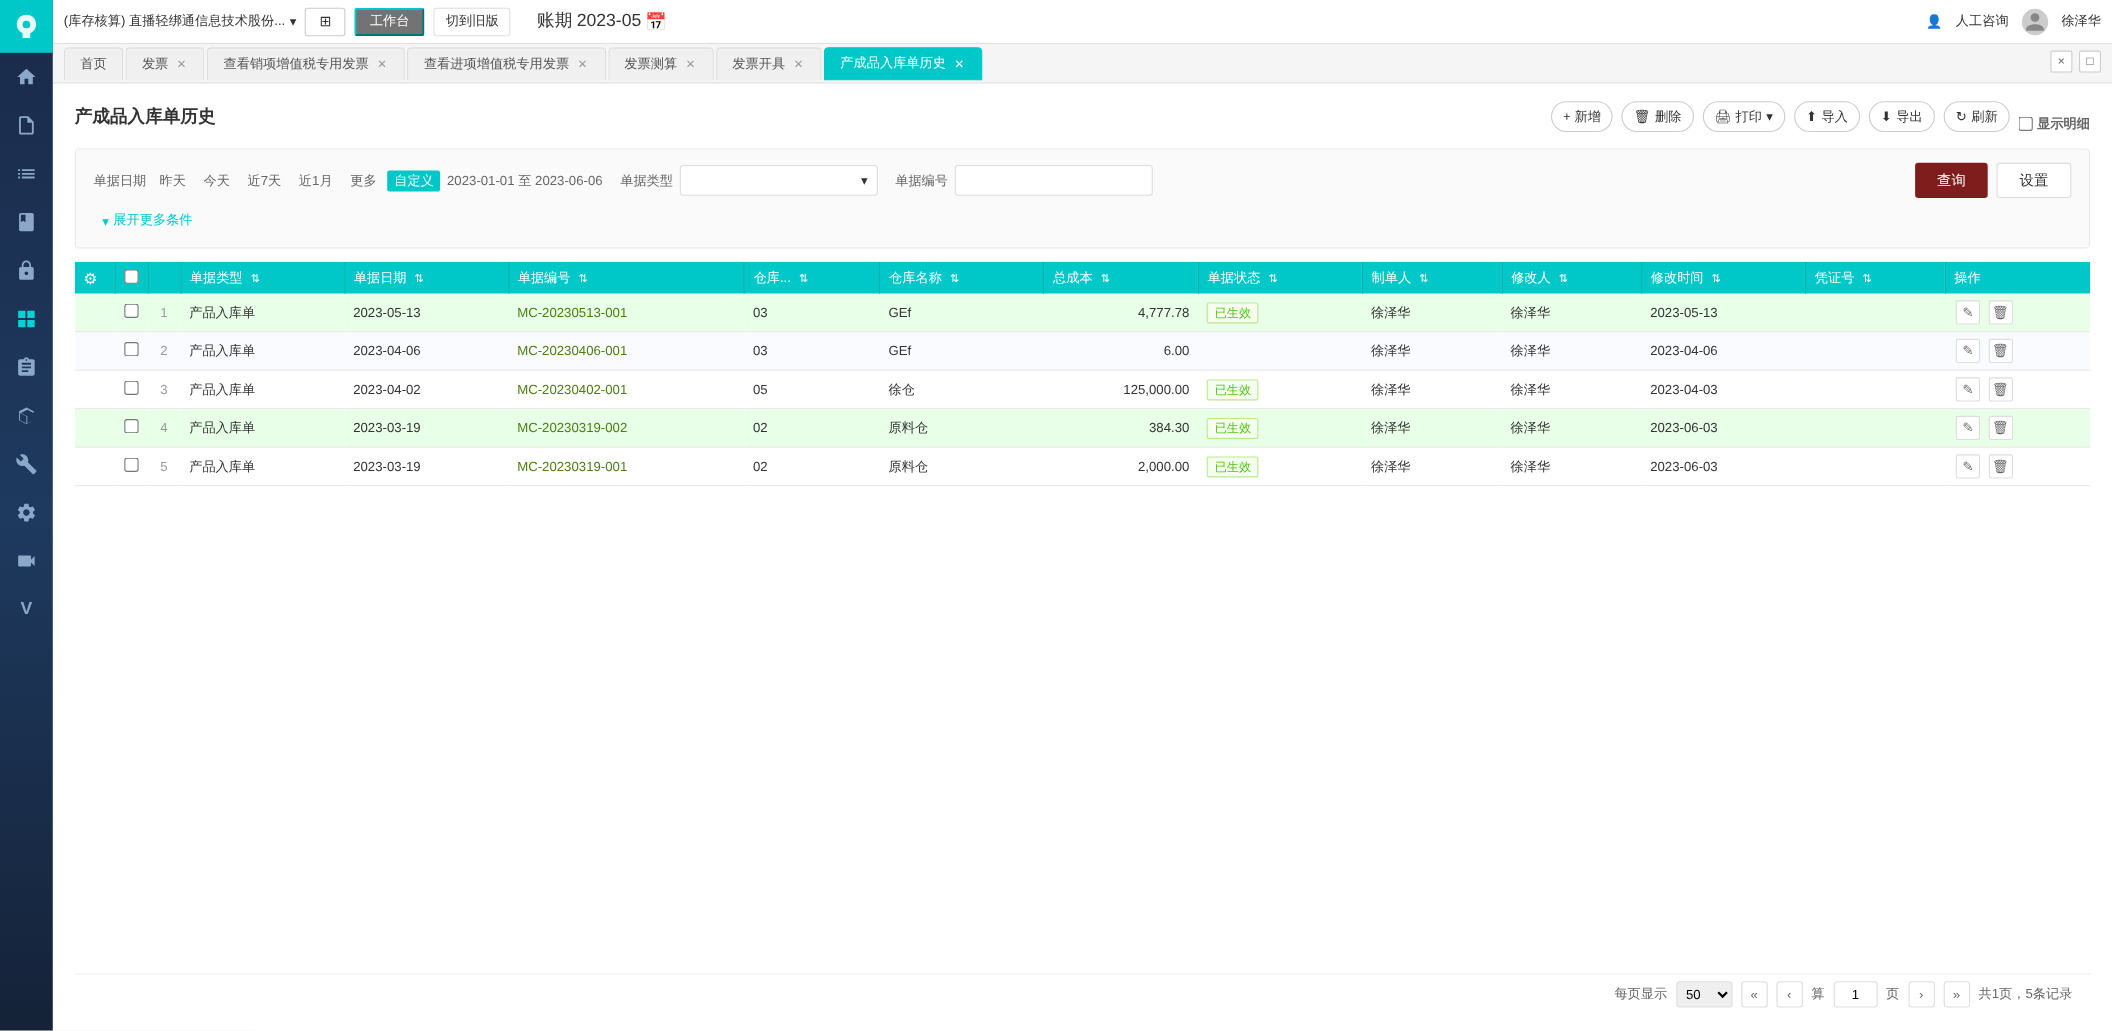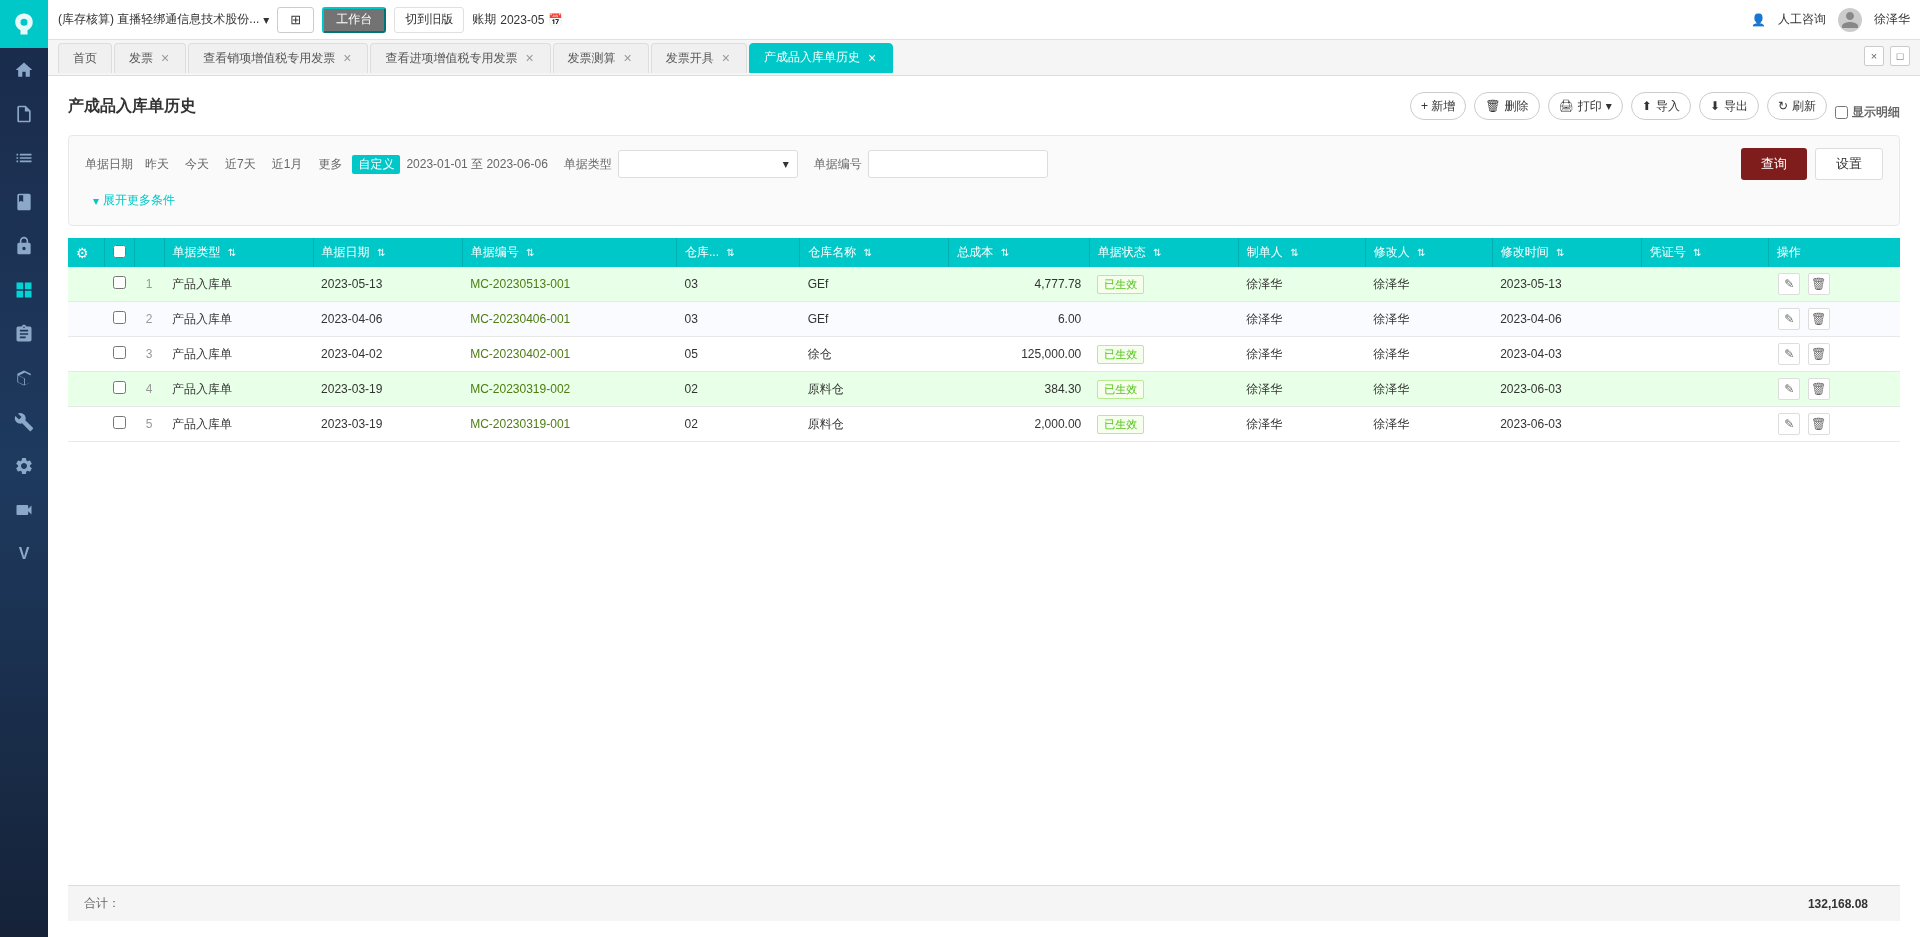--- a/index.html
+++ b/index.html
@@ -15,21 +15,21 @@
 
     
     .main { flex: 1; display: flex; flex-direction: column; overflow: hidden; }
 
     
     .topbar { height: 40px; background: #fff; border-bottom: 1px solid #e0e0e0; display: flex; align-items: center; padding: 0 10px; gap: 8px; flex-shrink: 0; }
     .topbar-company { font-size: 12px; color: #333; display: flex; align-items: center; gap: 4px; }
     .topbar-btn { height: 26px; padding: 0 12px; border: 1px solid #ccc; border-radius: 3px; background: #fff; cursor: pointer; font-size: 12px; color: #333; }
     .topbar-btn-green { background: #737373; color: #fff; border-color: #00c8c8; border-radius: 3px; height: 26px; padding: 0 12px; cursor: pointer; font-size: 12px; }
     .topbar-btn-outline { height: 26px; padding: 0 10px; border: 1px solid #e0e0e0; border-radius: 3px; background: #fff; cursor: pointer; font-size: 12px; color: #333; }
-    .topbar-period { font-size: 12px; color: #333; display: flex; align-items: center; gap: 4px; }
+    .topbar-period { font-size: 16px; color: #333; display: flex; align-items: center; gap: 4px; margin-left: 16px; }
     .topbar-right { margin-left: auto; display: flex; align-items: center; gap: 12px; font-size: 12px; color: #333; }
 
     
     .tabbar { height: 36px; background: #f5f5f5; border-bottom: 1px solid #ddd; display: flex; align-items: center; padding: 0 10px; gap: 2px; flex-shrink: 0; overflow-x: auto; }
     .tab { height: 30px; padding: 0 14px; border: 1px solid #ddd; border-bottom: none; border-radius: 4px 4px 0 0; background: #f0f0f0; display: flex; align-items: center; gap: 6px; cursor: pointer; white-space: nowrap; font-size: 12px; color: #555; }
     .tab.active { background: #fff; border-bottom: 1px solid #fff; color: #333; z-index: 1; }
     .tab-close { font-size: 14px; color: #999; line-height: 1; padding: 0 2px; }
     .tab-window-controls { margin-left: auto; display: flex; align-items: center; gap: 6px; padding-bottom: 4px; }
     .tab-window-btn { width: 20px; height: 20px; border: 1px solid #ccc; background: #fff; border-radius: 2px; cursor: pointer; display: flex; align-items: center; justify-content: center; font-size: 11px; color: #666; }
 
@@ -421,20 +421,32 @@
       <td></td>
       <td>
         <button class="op-btn" title="编辑">✎</button>
         <button class="op-btn" title="删除">🗑</button>
       </td>
     </tr>
           </tbody>
       </table>
     </div>
 
-    <div class="table-footer">
-      <span class="footer-total-label">合计：</span>
-      <span class="footer-total-value">132,168.08</span>
-    </div>
-
+
+    <div class="pagination">
+      <span class="page-size-label">每页显示</span>
+      <select class="page-size-select">
+        <option>50</option>
+        <option>100</option>
+        <option>200</option>
+      </select>
+      <button class="page-btn">«</button>
+      <button class="page-btn">‹</button>
+      <span style="color:#666;">算</span>
+      <input class="page-input" type="text" value="1" style="">
+      <span style="color:#666;">页</span>
+      <button class="page-btn">›</button>
+      <button class="page-btn">»</button>
+      <span class="page-info">共1页，5条记录</span>
+    </div>
 
   </div>
 </div>
 
 </body></html>

